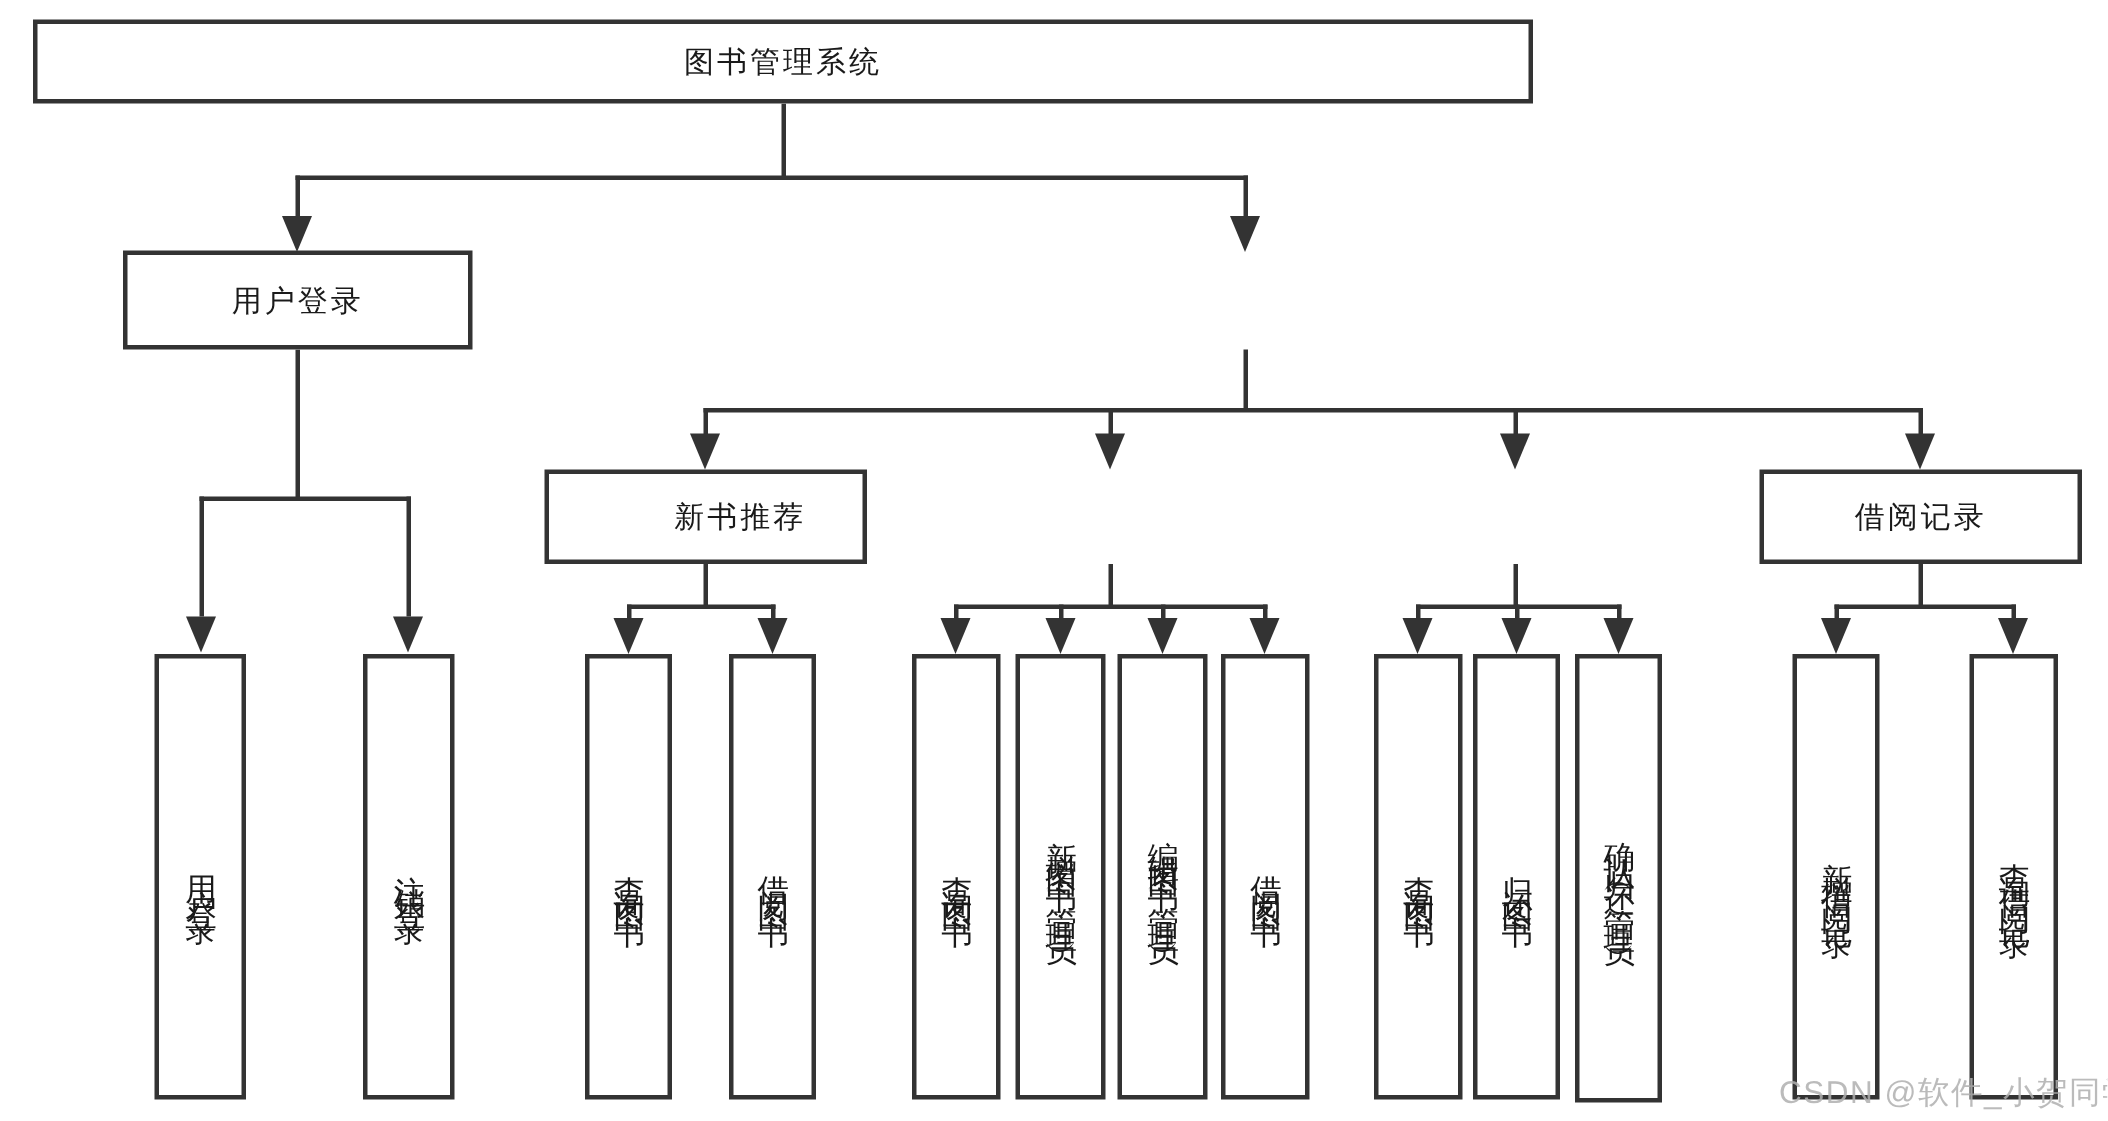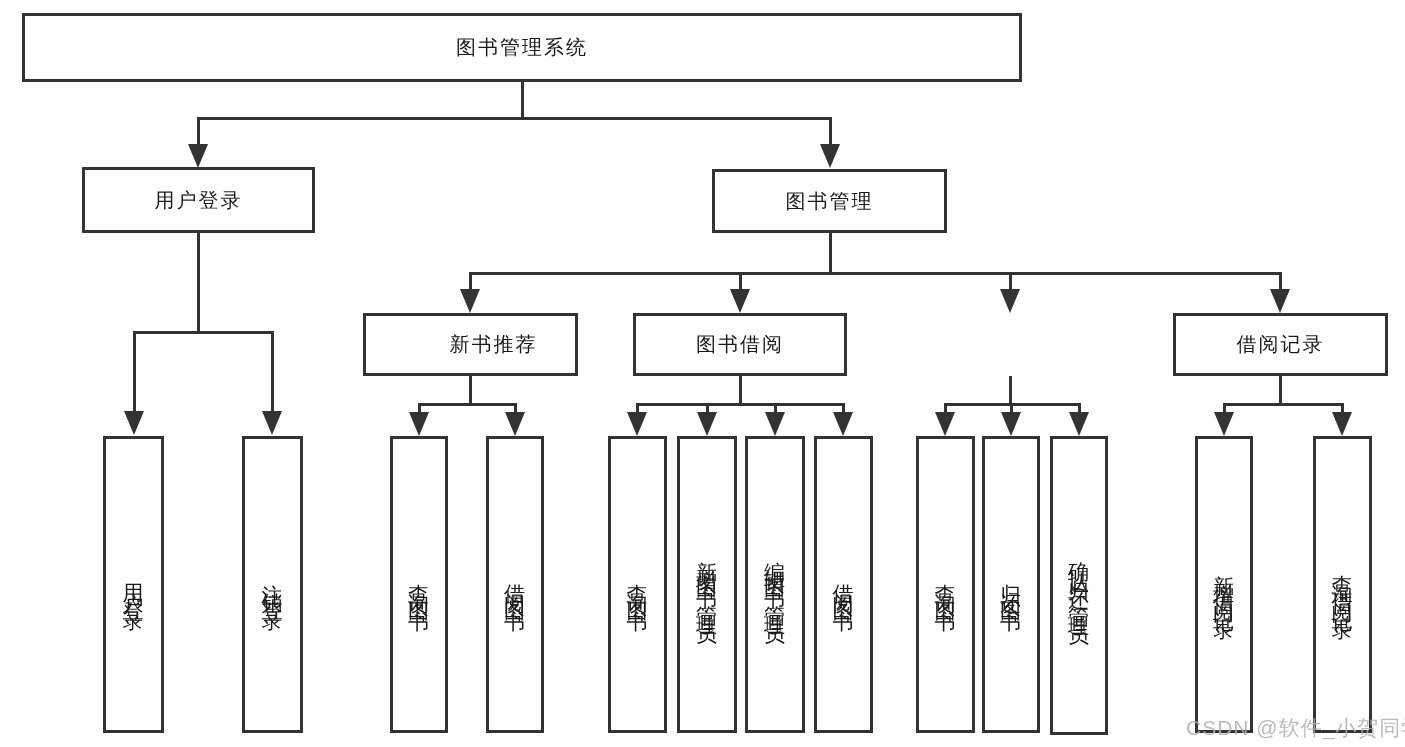--- a/index.html
+++ b/index.html
@@ -25,36 +25,33 @@
   .watermark{
     position:absolute;left:1186px;top:714px;z-index:10;
     font-size:21px;color:#b0b0b0;opacity:.85;letter-spacing:1px;white-space:nowrap;
   }
 </style>
 </head>
 <body>
 
 <div id="canvas">
 
-  <div class="box" style="left:22px;top:13px;width:1000px;height:69px;">
+  <div class="box" style="left:22px;top:13px;width:1000px;height:56px;">
     <span class="hlabel">图书管理系统</span>
   </div>
 
   <div class="line" style="left:520.5px;top:69px;width:3px;height:51px;"></div>
   <div class="line" style="left:196.5px;top:117px;width:635px;height:3px;"></div>
   <div class="line" style="left:196.5px;top:117px;width:3px;height:29px;"></div>
   <div class="arrowhead" style="left:188px;top:144px;"></div>
   <div class="line" style="left:828.5px;top:117px;width:3px;height:29px;"></div>
   <div class="arrowhead" style="left:820px;top:144px;"></div>
 
   <div class="box" style="left:82px;top:167px;width:233px;height:66px;">
     <span class="hlabel">用户登录</span>
-  </div>
-  <div class="box" style="left:712px;top:169px;width:235px;height:64px;">
-    <span class="hlabel">图书管理</span>
   </div>
 
   <div class="line" style="left:197px;top:233px;width:3px;height:100px;"></div>
   <div class="line" style="left:132.5px;top:331px;width:141px;height:3px;"></div>
   <div class="line" style="left:132.5px;top:331px;width:3px;height:80px;"></div>
   <div class="arrowhead" style="left:124px;top:411px;"></div>
   <div class="line" style="left:270.5px;top:331px;width:3px;height:80px;"></div>
   <div class="arrowhead" style="left:262px;top:411px;"></div>
 
   <div class="line" style="left:828.5px;top:233px;width:3px;height:41px;"></div>
@@ -63,23 +60,20 @@
   <div class="arrowhead" style="left:460px;top:289px;"></div>
   <div class="line" style="left:738.5px;top:272px;width:3px;height:18px;"></div>
   <div class="arrowhead" style="left:730px;top:289px;"></div>
   <div class="line" style="left:1008.5px;top:272px;width:3px;height:18px;"></div>
   <div class="arrowhead" style="left:1000px;top:289px;"></div>
   <div class="line" style="left:1278.5px;top:272px;width:3px;height:18px;"></div>
   <div class="arrowhead" style="left:1270px;top:289px;"></div>
 
   <div class="box" style="left:363px;top:313px;width:215px;height:63px;padding-left:46px;">
     <span class="hlabel">新书推荐</span>
-  </div>
-  <div class="box" style="left:633px;top:313px;width:214px;height:63px;">
-    <span class="hlabel">图书借阅</span>
   </div>
   <div class="box" style="left:1173px;top:313px;width:215px;height:63px;">
     <span class="hlabel">借阅记录</span>
   </div>
 
   <div class="line" style="left:469px;top:376px;width:3px;height:29px;"></div>
   <div class="line" style="left:417.5px;top:403px;width:99px;height:3px;"></div>
   <div class="line" style="left:417.5px;top:403px;width:3px;height:10px;"></div>
   <div class="arrowhead" style="left:409px;top:412px;"></div>
   <div class="line" style="left:513.5px;top:403px;width:3px;height:10px;"></div>

